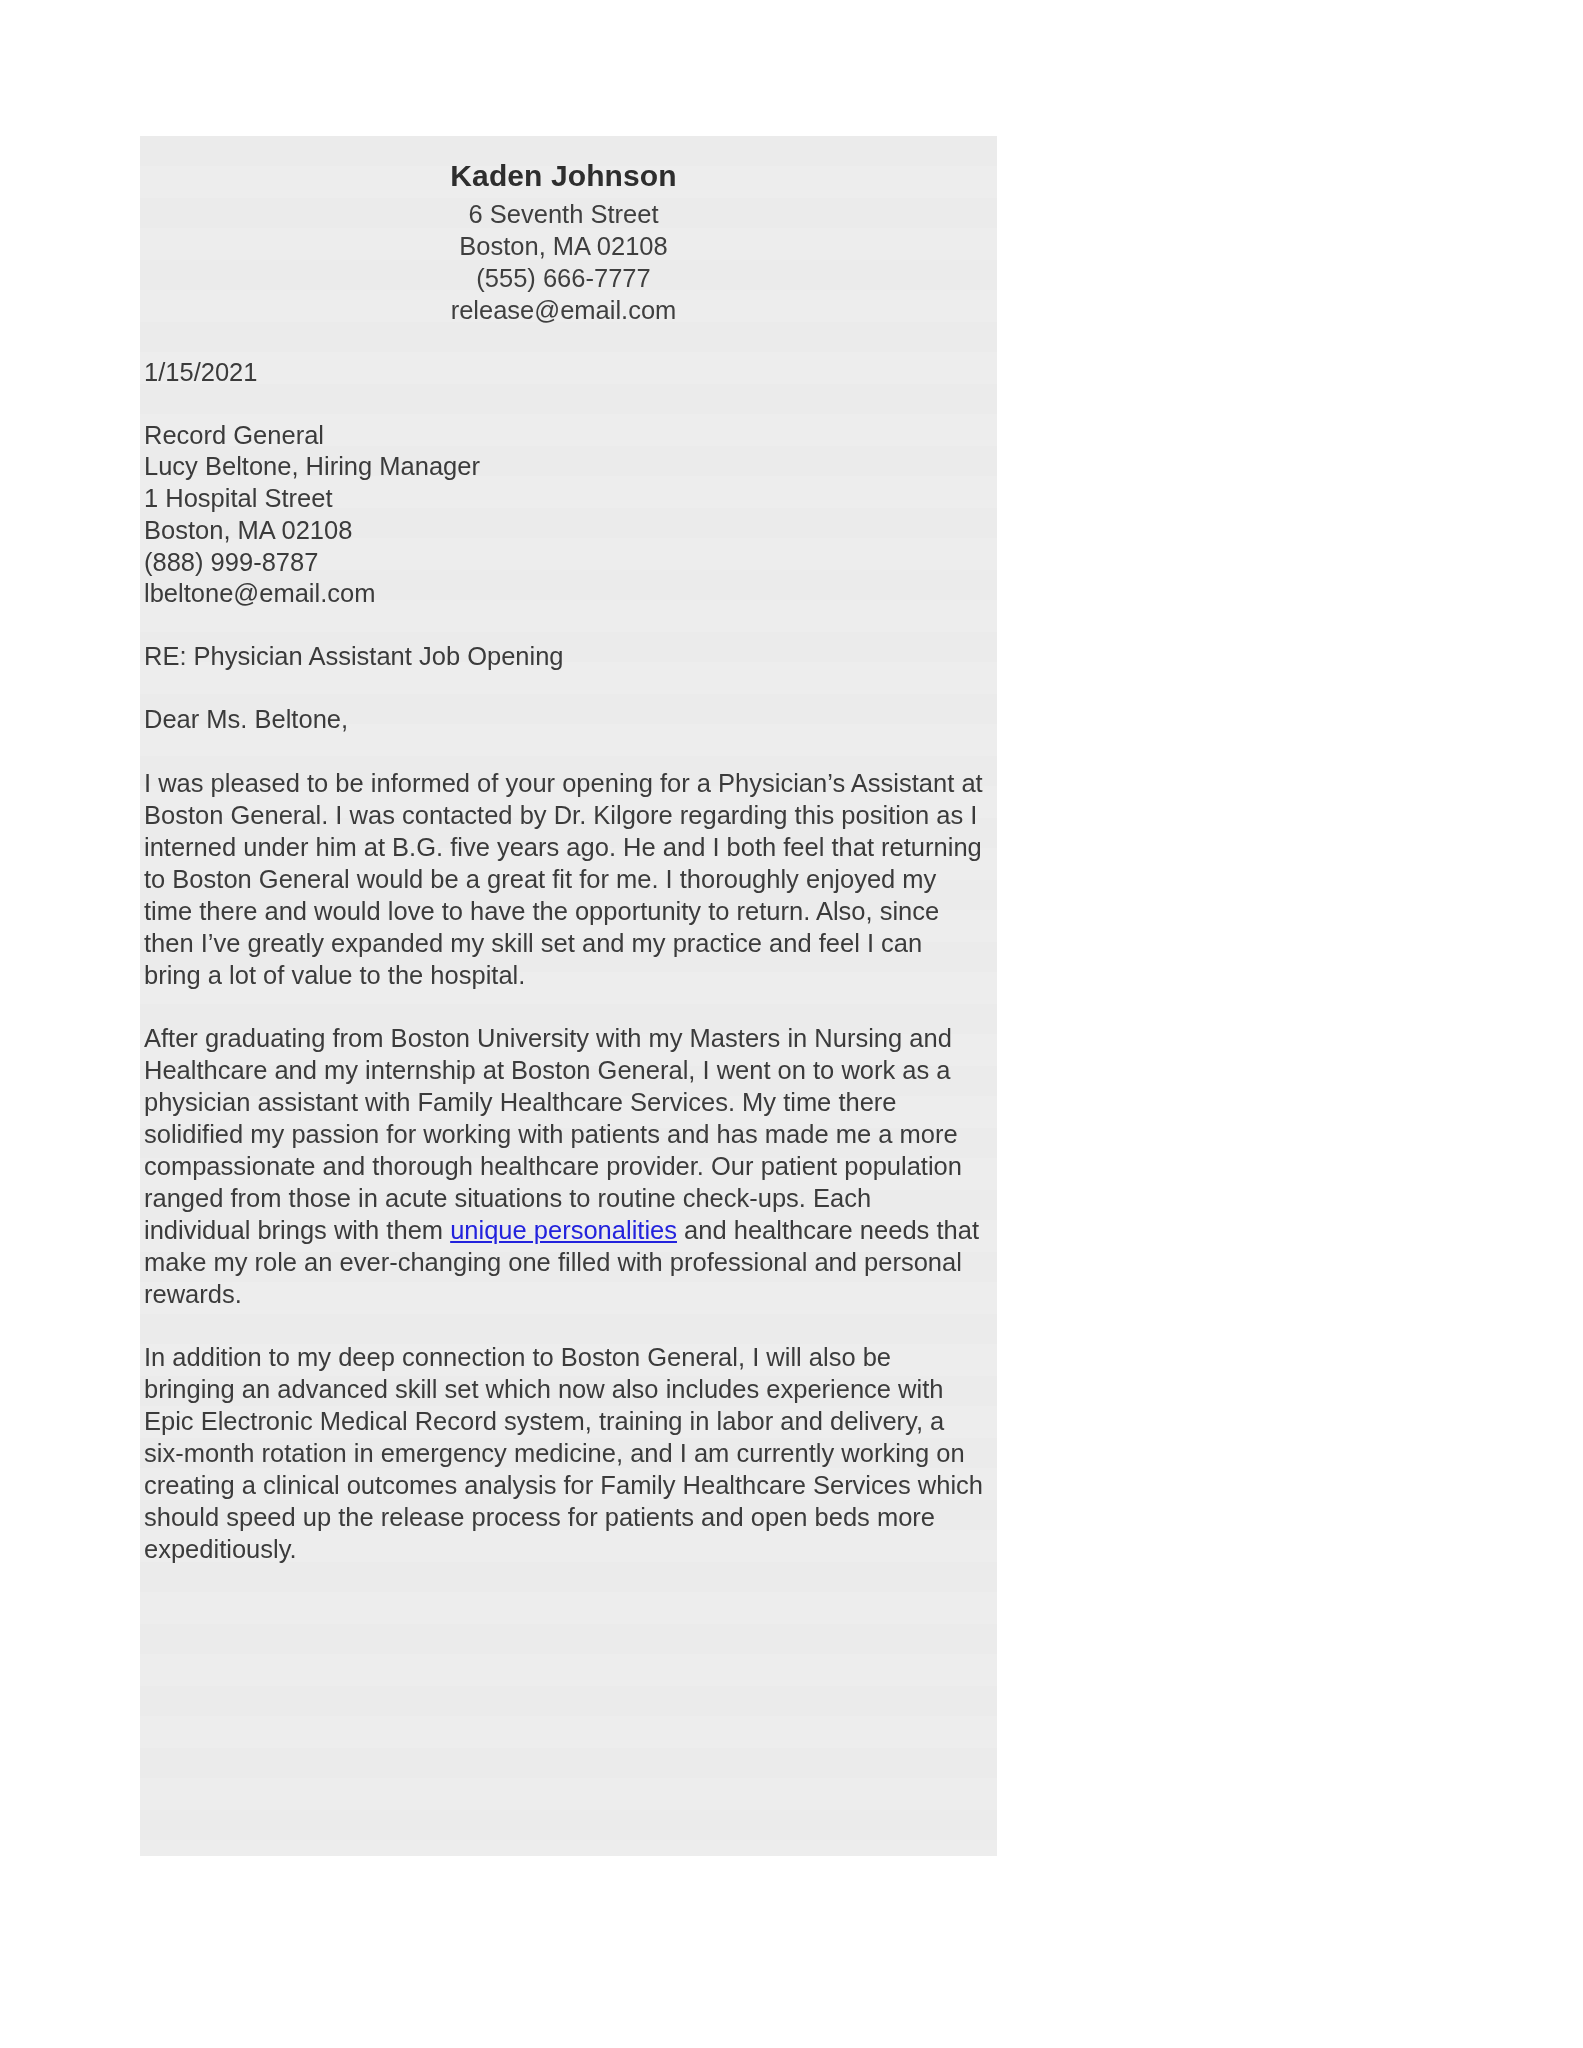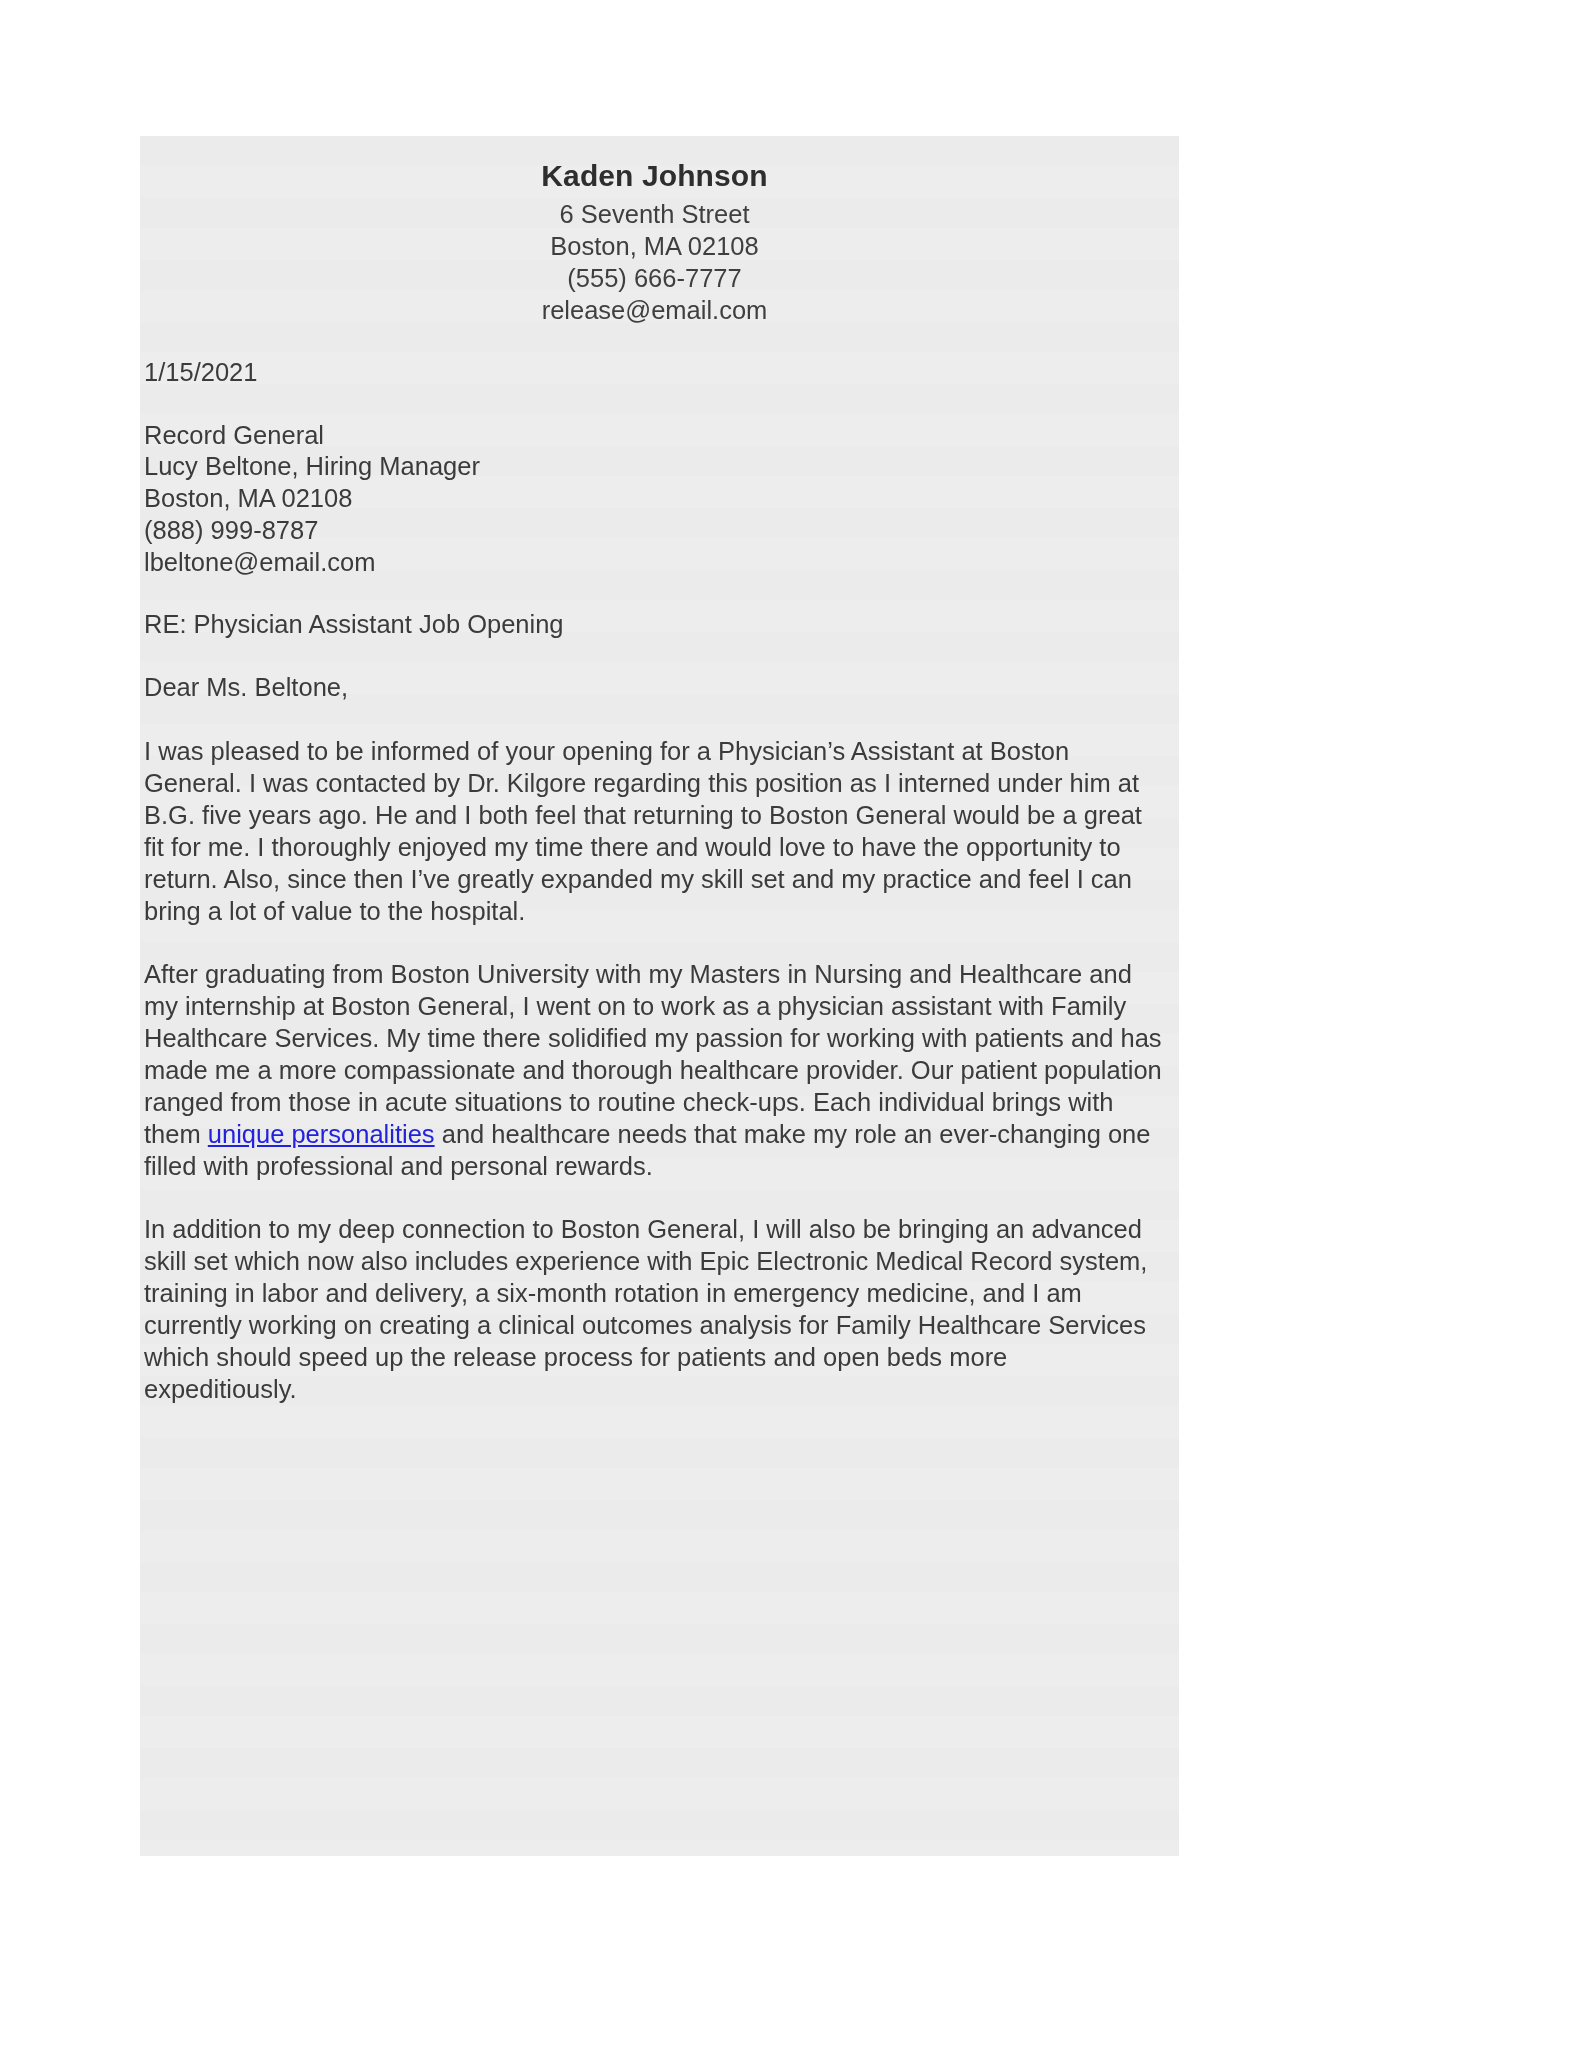--- a/index.html
+++ b/index.html
@@ -20,21 +20,21 @@
     width: 1583px;
     height: 2048px;
     background: #ffffff;
   }
 
   
   .document-sheet {
     position: absolute;
     left: 140px;
     top: 136px;
-    width: 1039px;
+    width: 857px;
     min-height: 1720px;
     background: #ebebeb;
     box-sizing: border-box;
     padding: 22px 14px 40px 4px;
     color: #3b3b3b;
     font-size: 25.5px;
     line-height: 1.245;
   }
 
   
@@ -121,20 +121,21 @@
 
       <div class="letter-block">
         <div class="block-line">1/15/2021</div>
       </div>
 
       <div class="spacer-line"></div>
 
       <div class="letter-block">
         <div class="block-line">Record General</div>
         <div class="block-line">Lucy Beltone, Hiring Manager</div>
+        <div class="block-line">1 Hospital Street</div>
         <div class="block-line">Boston, MA 02108</div>
         <div class="block-line">(888) 999-8787</div>
         <div class="block-line">lbeltone@email.com</div>
       </div>
 
       <div class="spacer-line"></div>
 
       <div class="letter-block">
         <div class="block-line">RE: Physician Assistant Job Opening</div>
       </div>

